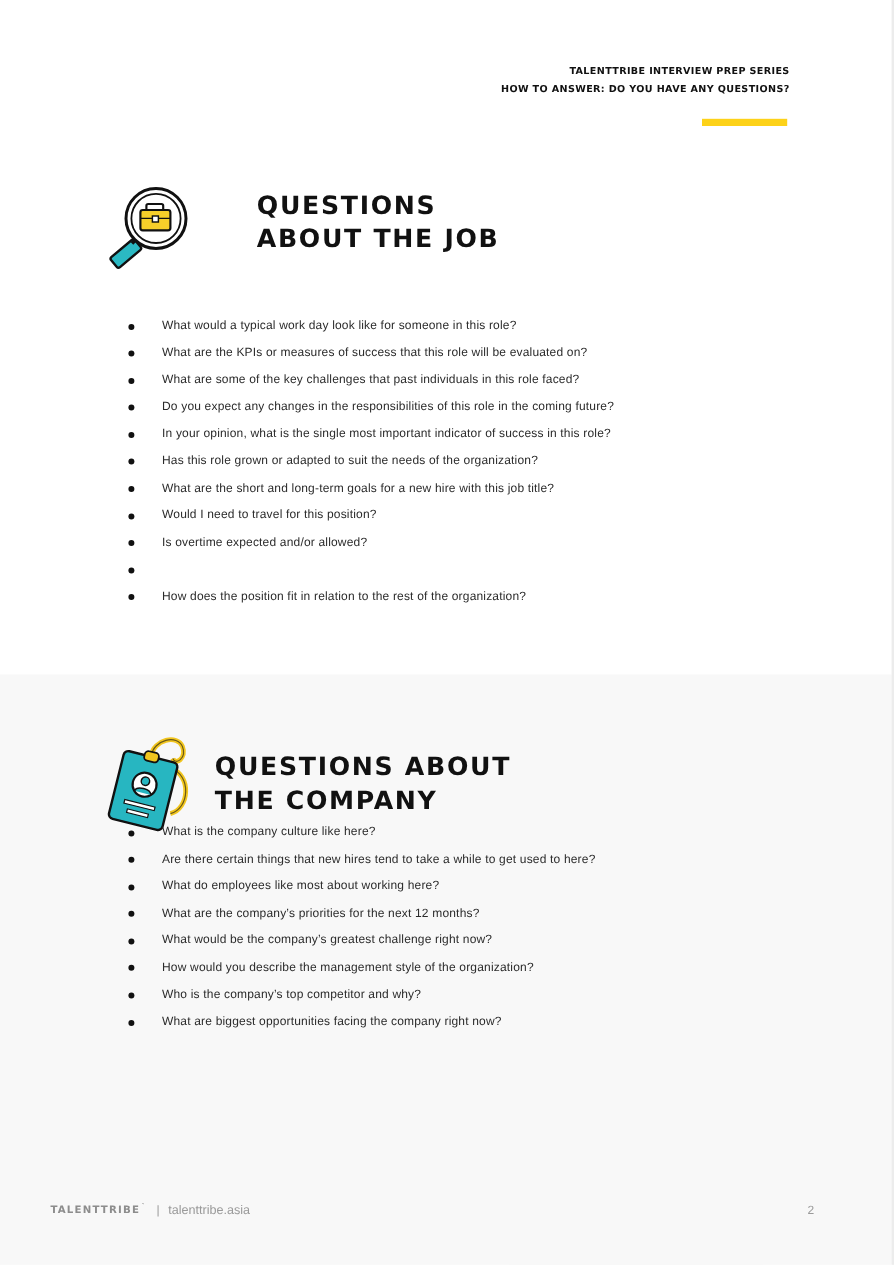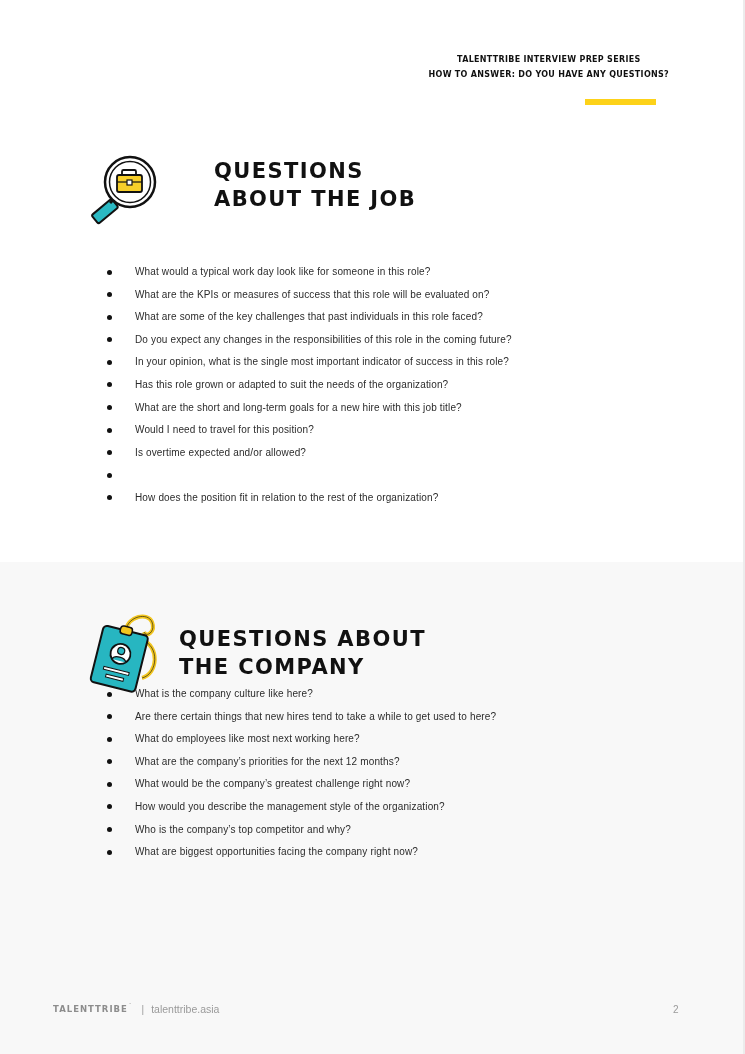--- a/index.html
+++ b/index.html
@@ -7,21 +7,21 @@
     width: 745px; height: 1054px; position: relative; overflow: hidden;
     background: #ffffff;
     font-family: "Liberation Sans", sans-serif;
     color: #1a1a1a;
   }
   .page-edge {
     position: absolute; top: 0; right: 0; width: 2px; height: 1054px;
     background: #ececec;
   }
   .header-block {
-    position: absolute; top: 52px; right: 76px; text-align: center;
+    position: absolute; top: 52px; right: 87px; text-align: right;
   }
   .header-line {
     font-family: "DejaVu Sans", sans-serif;
     font-weight: bold; font-size: 8px; letter-spacing: 0.3px;
     color: #111; line-height: 15px; white-space: nowrap;
   }
   .accent-bar {
     position: absolute; left: 585px; top: 99px; width: 71px; height: 6px;
     background: #fdd219;
   }
@@ -41,21 +41,21 @@
   ul.qlist li {
     position: relative; height: 22.6px; line-height: 22.6px;
     font-size: 10px; color: #2b2b2b; padding-left: 31px; white-space: nowrap;
     letter-spacing: 0.15px;
   }
   ul.qlist li .bullet {
     position: absolute; left: 3px; top: 8.5px; width: 5px; height: 5px;
     border-radius: 50%; background: #111;
   }
   .footer {
-    position: absolute; top: 1003px; left: 53px;
+    position: absolute; top: 1003px; left: 42px;
     display: flex; align-items: center; color: #9a9a9a;
   }
   .footer-logo {
     font-family: "DejaVu Sans", sans-serif; font-weight: bold;
     font-size: 8.5px; letter-spacing: 1px; color: #8d8d8d;
   }
   .footer-tick { font-size: 8px; color: #8d8d8d; margin-left: 1px; position: relative; top: -4px; }
   .footer-sep { margin: 0 7px 0 10px; font-size: 10px; color: #9a9a9a; }
   .footer-url { font-size: 10.5px; color: #9a9a9a; }
   .page-number {
@@ -132,21 +132,21 @@
 </div>
 
 <div class="section-title" style="left:179px; top:625px;">
   <div>QUESTIONS ABOUT</div>
   <div>THE COMPANY</div>
 </div>
 
 <ul class="qlist" style="left:104px; top:683px;">
   <li><span class="bullet"></span><span>What is the company culture like here?</span></li>
   <li><span class="bullet"></span><span>Are there certain things that new hires tend to take a while to get used to here?</span></li>
-  <li><span class="bullet"></span><span>What do employees like most next working here?</span></li>
+  <li><span class="bullet"></span><span>What do employees like most about working here?</span></li>
   <li><span class="bullet"></span><span>What are the company’s priorities for the next 12 months?</span></li>
   <li><span class="bullet"></span><span>What would be the company’s greatest challenge right now?</span></li>
   <li><span class="bullet"></span><span>How would you describe the management style of the organization?</span></li>
   <li><span class="bullet"></span><span>Who is the company’s top competitor and why?</span></li>
   <li><span class="bullet"></span><span>What are biggest opportunities facing the company right now?</span></li>
 </ul>
 
 <div class="footer">
   <span class="footer-logo">TALENTTRIBE</span>
   <span class="footer-tick">ˋ</span>

